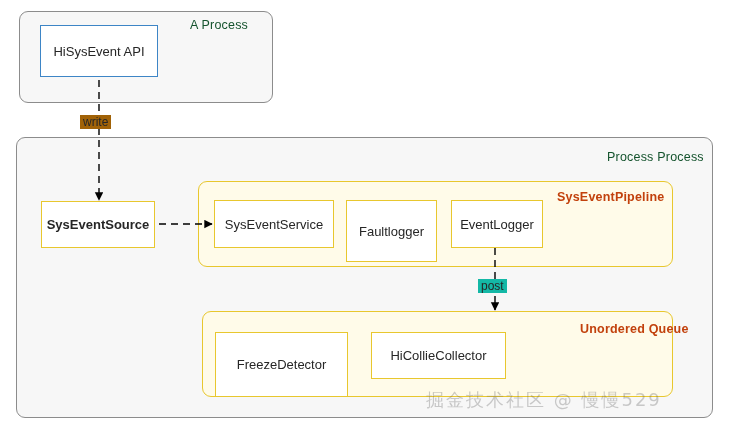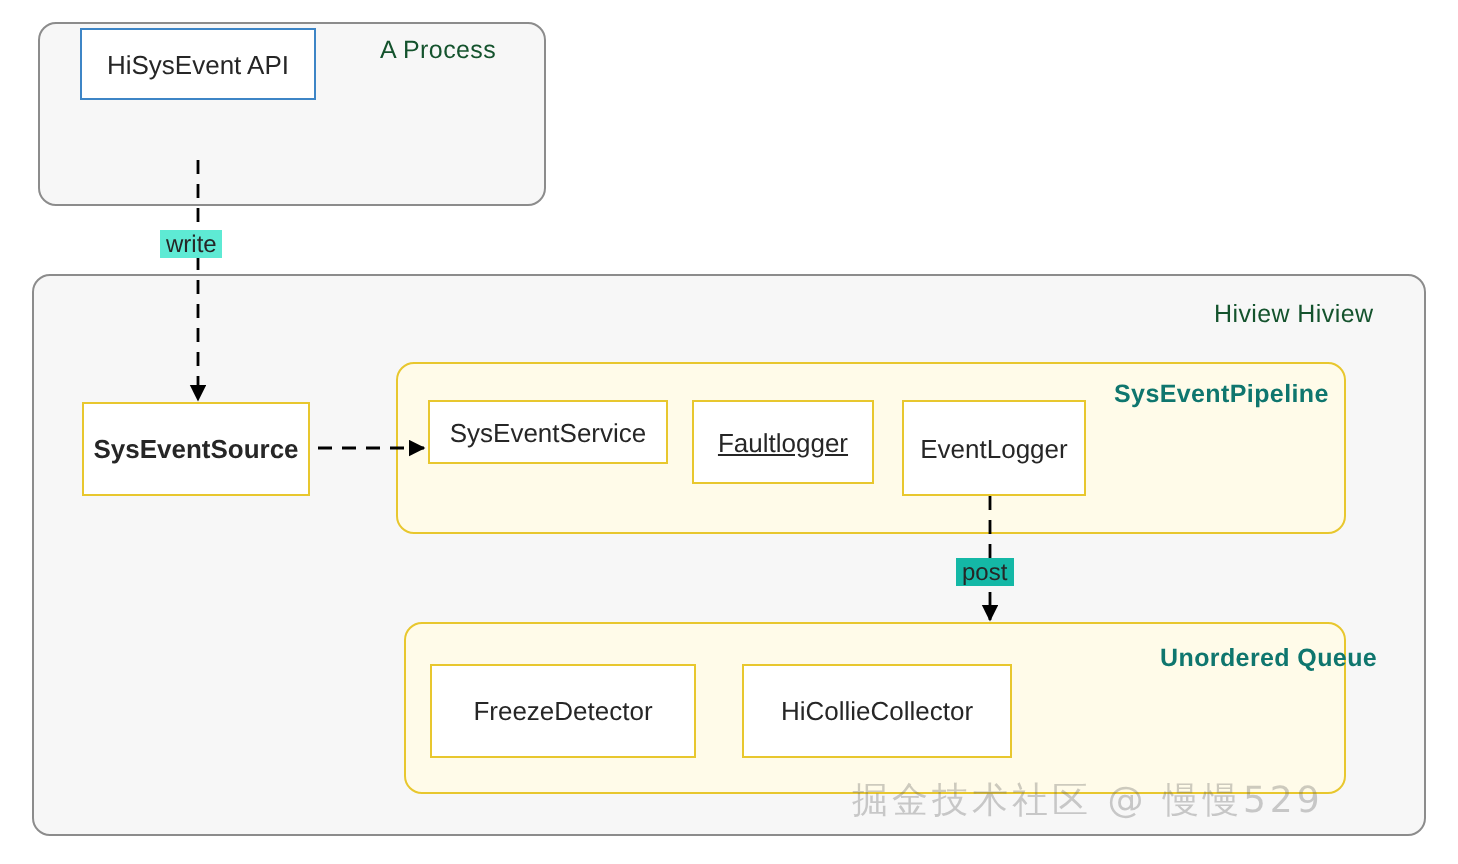--- a/index.html
+++ b/index.html
@@ -41,21 +41,21 @@
     position: absolute;
     background: #fffbe9;
     border: 1px solid #e8c72e;
     border-radius: 9px;
     box-sizing: border-box;
   }
   .group-title {
     position: absolute;
     font-weight: bold;
     font-size: 12.5px;
-    color: #0f766e;
+    color: #c2410c;
     letter-spacing: 0.2px;
     white-space: nowrap;
   }
 
   
   .node {
     position: absolute;
     box-sizing: border-box;
     background: #ffffff;
     display: flex;
@@ -99,56 +99,56 @@
   }
 </style>
 </head>
 <body>
 
 <div id="canvas">
 
   <div class="process-box" style="left:19px; top:11px; width:254px; height:92px;"></div>
   <div class="process-title" style="left:190px; top:18px;">A Process</div>
 
-  <div class="node blue" style="left:40px; top:14px; width:118px; height:36px;">HiSysEvent API</div>
+  <div class="node blue" style="left:40px; top:25px; width:118px; height:52px;">HiSysEvent API</div>
 
   <div class="process-box" style="left:16px; top:137px; width:697px; height:281px;"></div>
-  <div class="process-title" style="left:607px; top:150px;">Hiview Hiview</div>
+  <div class="process-title" style="left:607px; top:150px;">Process Process</div>
 
   <div class="node yellow" style="left:41px; top:201px; width:114px; height:47px;font-weight:bold;">SysEventSource</div>
 
   <div class="group-box" style="left:198px; top:181px; width:475px; height:86px;"></div>
   <div class="group-title" style="left:557px; top:190px;">SysEventPipeline</div>
 
-  <div class="node yellow" style="left:214px; top:200px; width:120px; height:32px;">SysEventService</div>
+  <div class="node yellow" style="left:214px; top:200px; width:120px; height:48px;">SysEventService</div>
 
-  <div class="node yellow" style="left:346px; top:200px; width:91px; height:42px;text-decoration:underline;">Faultlogger</div>
+  <div class="node yellow" style="left:346px; top:200px; width:91px; height:62px;">Faultlogger</div>
 
   <div class="node yellow" style="left:451px; top:200px; width:92px; height:48px;">EventLogger</div>
 
   <div class="group-box" style="left:202px; top:311px; width:471px; height:86px;"></div>
   <div class="group-title" style="left:551px; top:322px;margin-left:29px;">Unordered Queue</div>
 
-  <div class="node yellow" style="left:215px; top:332px; width:133px; height:47px;">FreezeDetector</div>
+  <div class="node yellow" style="left:215px; top:332px; width:133px; height:65px;">FreezeDetector</div>
 
   <div class="node yellow" style="left:371px; top:332px; width:135px; height:47px;">HiCollieCollector</div>
 
   <svg id="connectors" viewBox="0 0 729 432" xmlns="http://www.w3.org/2000/svg">
     <defs>
       <marker id="arrowhead" markerWidth="7" markerHeight="7" refX="5.5" refY="3" orient="auto" markerUnits="strokeWidth">
         <path d="M0,0 L6,3 L0,6 z" fill="#000000"></path>
       </marker>
     </defs>
 
     <line x1="99" y1="80" x2="99" y2="200" stroke="#000000" stroke-width="1.4" stroke-dasharray="7,5" marker-end="url(#arrowhead)"></line>
 
     <line x1="159" y1="224" x2="212" y2="224" stroke="#000000" stroke-width="1.4" stroke-dasharray="7,5" marker-end="url(#arrowhead)"></line>
 
     <line x1="495" y1="248" x2="495" y2="310" stroke="#000000" stroke-width="1.4" stroke-dasharray="7,5" marker-end="url(#arrowhead)"></line>
   </svg>
 
-  <div class="edge-label" style="left:80px; top:115px; background:#5eead4; padding:0 3px;">write</div>
+  <div class="edge-label" style="left:80px; top:115px; background:#a16207; padding:0 3px;">write</div>
 
   <div class="edge-label" style="left:478px; top:279px; background:#14b8a6; padding:0 3px;">post</div>
 
   <div class="watermark" style="left:426px; top:388px;">掘金技术社区 @ 慢慢529</div>
 
 </div>
 
 </body></html>

